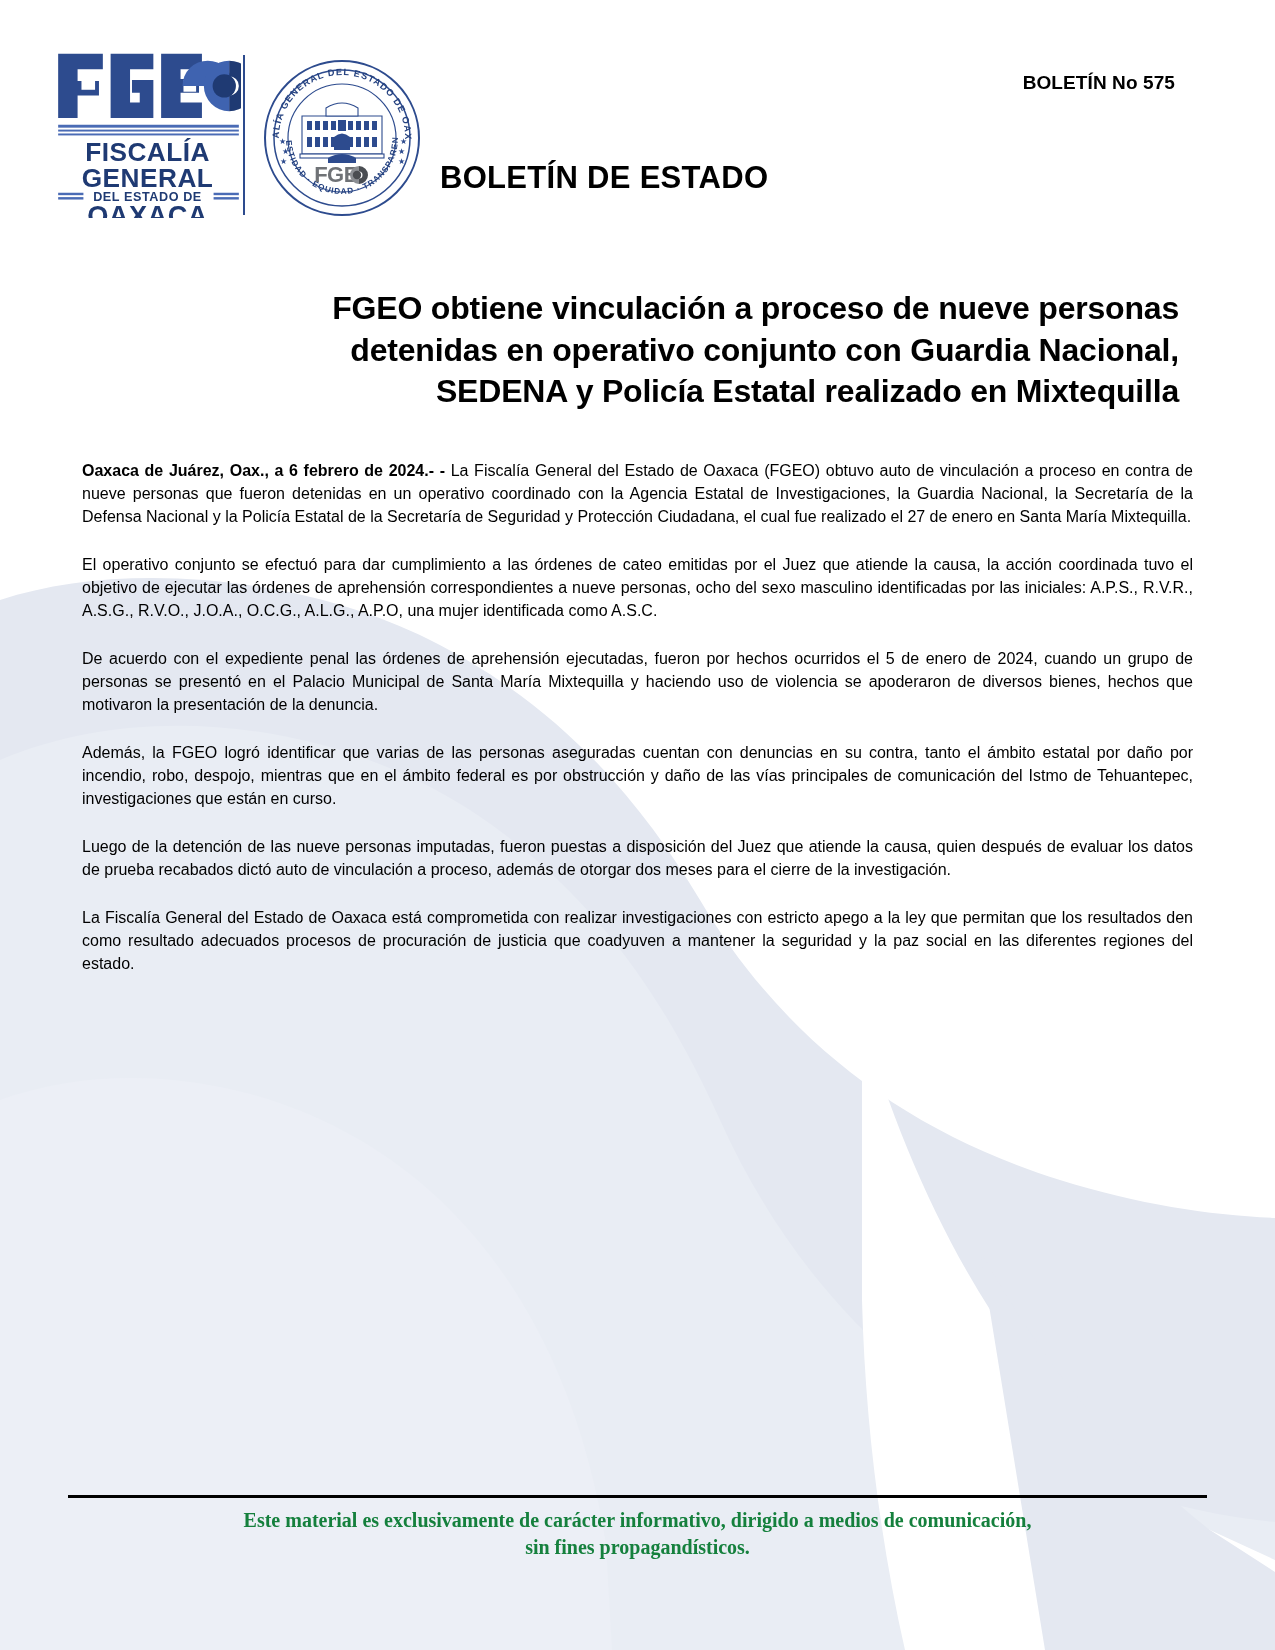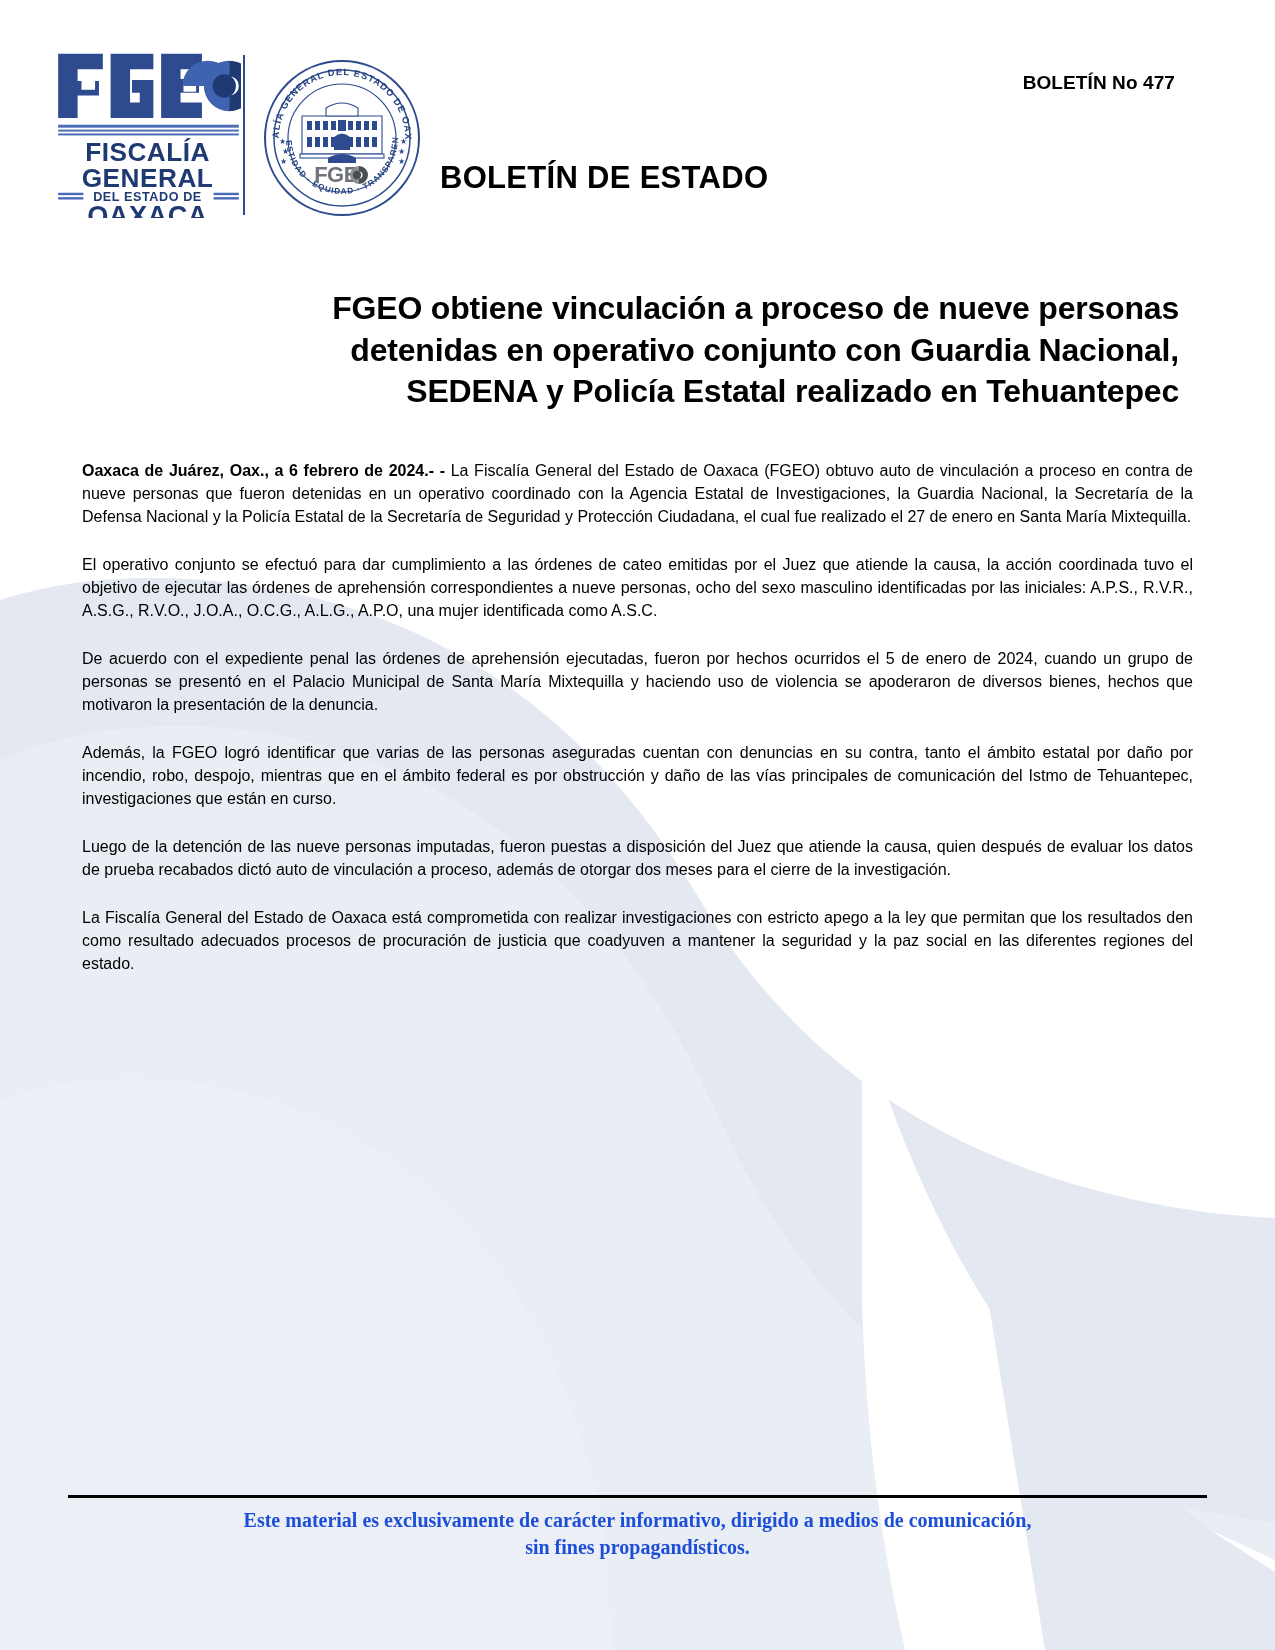--- a/index.html
+++ b/index.html
@@ -119,21 +119,21 @@
   }
   .footer-rule {
     border-top: 3px solid #000000;
     margin-bottom: 9px;
   }
   .footer-text {
     font-family: "Liberation Serif", serif;
     font-weight: bold;
     font-size: 20px;
     line-height: 1.38;
-    color: #1d4ed8;
+    color: #15803d;
     text-align: center;
   }
   .footer-text span { display: block; }
 </style>
 </head>
 <body>
 
 <div class="page">
 
   <div class="watermark-layer">
@@ -267,29 +267,29 @@
 
           <text x="74" y="124" font-family="Liberation Sans, sans-serif" font-size="22" font-weight="bold" fill="#6f7276" text-anchor="middle" letter-spacing="-0.5">FGE</text>
           <g transform="translate(88,108)">
             <path d="M9,0 a9,9 0 0 1 0,18 L9,12.5 a3.5,3.5 0 0 0 0,-7 Z" fill="#4a4d52"></path>
             <path d="M9,0 a9,9 0 0 0 0,18 L9,12.5 a3.5,3.5 0 0 1 0,-7 Z" fill="#8b8e93"></path>
             <circle cx="7" cy="9" r="4.2" fill="#4a4d52"></circle>
           </g>
         </svg>
       </div>
 
-      <div class="boletin-no">BOLETÍN No 477</div>
+      <div class="boletin-no">BOLETÍN No 575</div>
 
       <div class="boletin-prensa">BOLETÍN DE ESTADO</div>
     </div>
 
     <h1 class="doc-title">
       <span class="tl">FGEO obtiene vinculación a proceso de nueve personas</span>
       <span class="tl">detenidas en operativo conjunto con Guardia Nacional,</span>
-      <span class="tl">SEDENA y Policía Estatal realizado en Tehuantepec</span>
+      <span class="tl">SEDENA y Policía Estatal realizado en Mixtequilla</span>
     </h1>
 
     <div class="body-copy">
       <p>
         <span class="dateline">Oaxaca de Juárez, Oax., a 6 febrero de 2024.- -</span><span> La Fiscalía General del Estado de Oaxaca (FGEO) obtuvo auto de vinculación a proceso en contra de nueve personas que fueron detenidas en un operativo coordinado con la Agencia Estatal de Investigaciones, la Guardia Nacional, la Secretaría de la Defensa Nacional y la Policía Estatal de la Secretaría de Seguridad y Protección Ciudadana, el cual fue realizado el 27 de enero en Santa María Mixtequilla.</span>
       </p>
       <p>El operativo conjunto se efectuó para dar cumplimiento a las órdenes de cateo emitidas por el Juez que atiende la causa, la acción coordinada tuvo el objetivo de ejecutar las órdenes de aprehensión correspondientes a nueve personas, ocho del sexo masculino identificadas por las iniciales: A.P.S., R.V.R., A.S.G., R.V.O., J.O.A., O.C.G., A.L.G., A.P.O, una mujer identificada como A.S.C.</p>
       <p>De acuerdo con el expediente penal las órdenes de aprehensión ejecutadas, fueron por hechos ocurridos el 5 de enero de 2024, cuando un grupo de personas se presentó en el Palacio Municipal de Santa María Mixtequilla y haciendo uso de violencia se apoderaron de diversos bienes, hechos que motivaron la presentación de la denuncia.</p>
       <p>Además, la FGEO logró identificar que varias de las personas aseguradas cuentan con denuncias en su contra, tanto el ámbito estatal por daño por incendio, robo, despojo, mientras que en el ámbito federal es por obstrucción y daño de las vías principales de comunicación del Istmo de Tehuantepec, investigaciones que están en curso.</p>
       <p>Luego de la detención de las nueve personas imputadas, fueron puestas a disposición del Juez que atiende la causa, quien después de evaluar los datos de prueba recabados dictó auto de vinculación a proceso, además de otorgar dos meses para el cierre de la investigación.</p>

